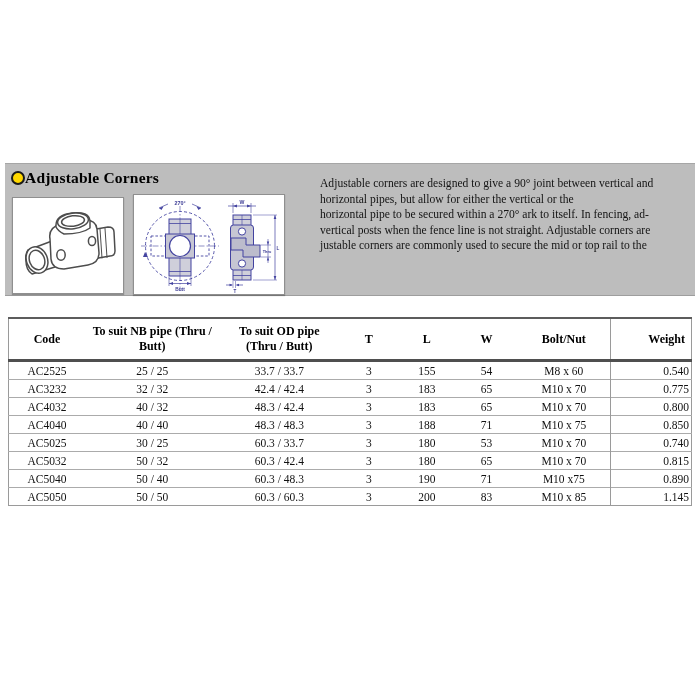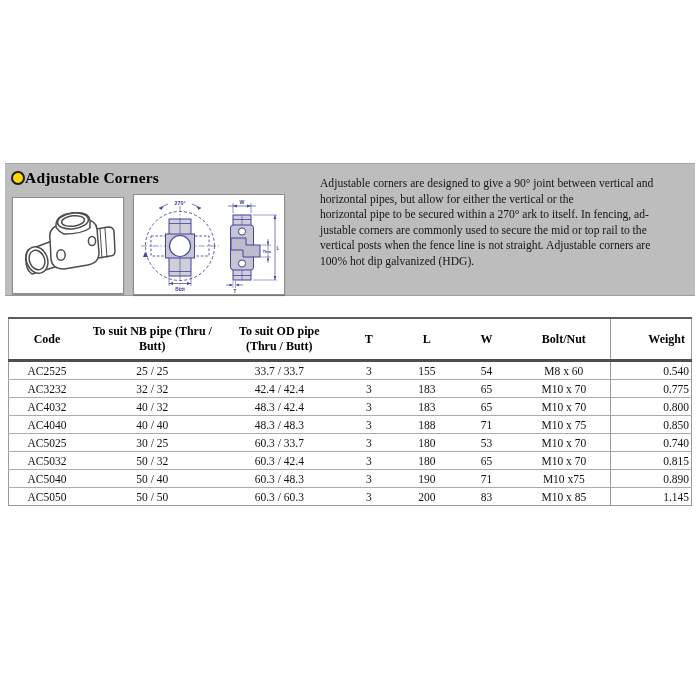--- a/index.html
+++ b/index.html
@@ -165,23 +165,22 @@
         <polygon points="101.5,90 105,88.8 105,91.2" fill="#4343a0"></polygon>
         <text x="101" y="98" font-size="4.6" text-anchor="middle" class="navtxt">T</text>
       </g>
     </svg>
   </div>
 
   <div class="desc">
     <div>Adjustable corners are designed to give a 90° joint between vertical and</div>
     <div>horizontal pipes, but allow for either the vertical or the</div>
     <div>horizontal pipe to be secured within a 270° ark to itself. In fencing, ad-</div>
+    <div>vertical posts when the fence line is not straight.   Adjustable corners are</div>
     <div>justable corners are commonly used to secure the mid or top rail to the</div>
-    <div>vertical posts when the fence line is not straight.   Adjustable corners are</div>
-    <div>100% hot dip galvanized (HDG).</div>
   </div>
 </div>
 
 <table class="spec">
   <colgroup>
     <col style="width:11.2%">
       <col style="width:19.7%">
       <col style="width:17.5%">
     <col style="width:8.7%">
       <col style="width:8.3%">

